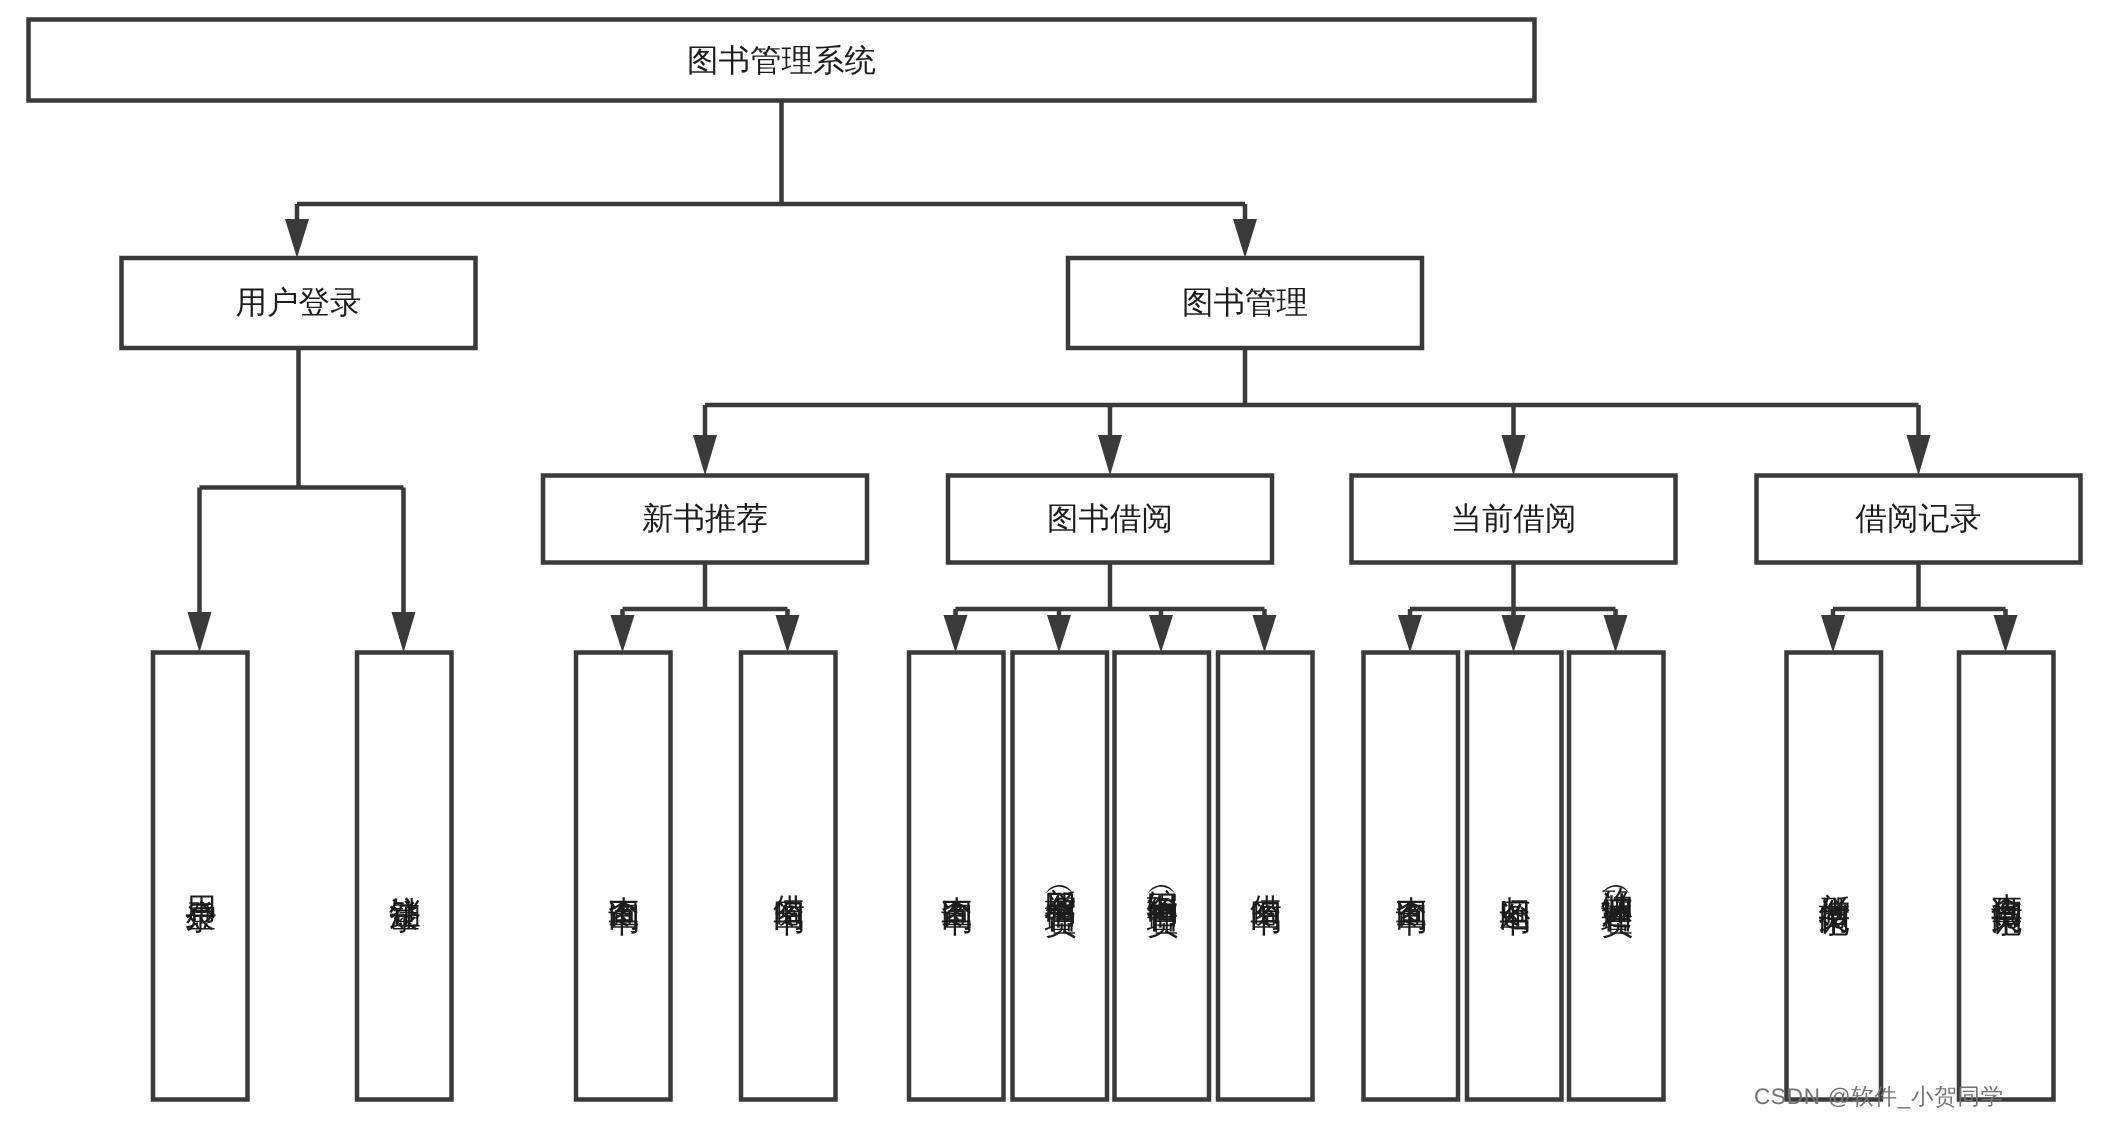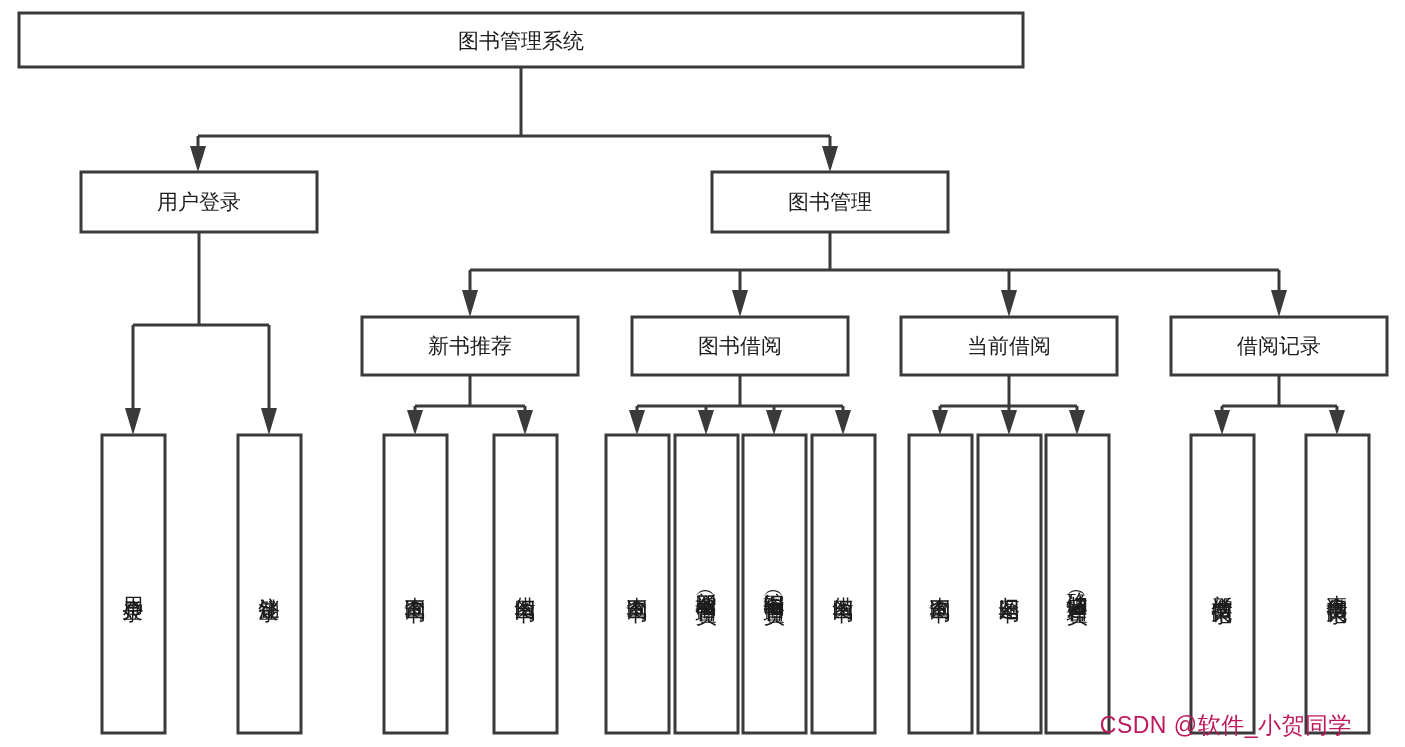--- a/index.html
+++ b/index.html
@@ -63,25 +63,25 @@
   }
   .leaf-label-wrap {
     position: absolute;
     display: flex;
     align-items: center;
     justify-content: center;
     pointer-events: none;
   }
   .watermark {
     position: absolute;
-    right: 12px;
+    right: 28px;
     bottom: 6px;
     font-family: "Liberation Sans", "DejaVu Sans", sans-serif;
-    font-size: 23px;
-    color: #be185d;
+    font-size: 15px;
+    color: #737373;
     white-space: nowrap;
     letter-spacing: 0.5px;
   }
 </style>
 </head>
 <body>
 
 <div id="diagram-root">
 
   <svg id="flow" viewBox="0 0 1405 747">

